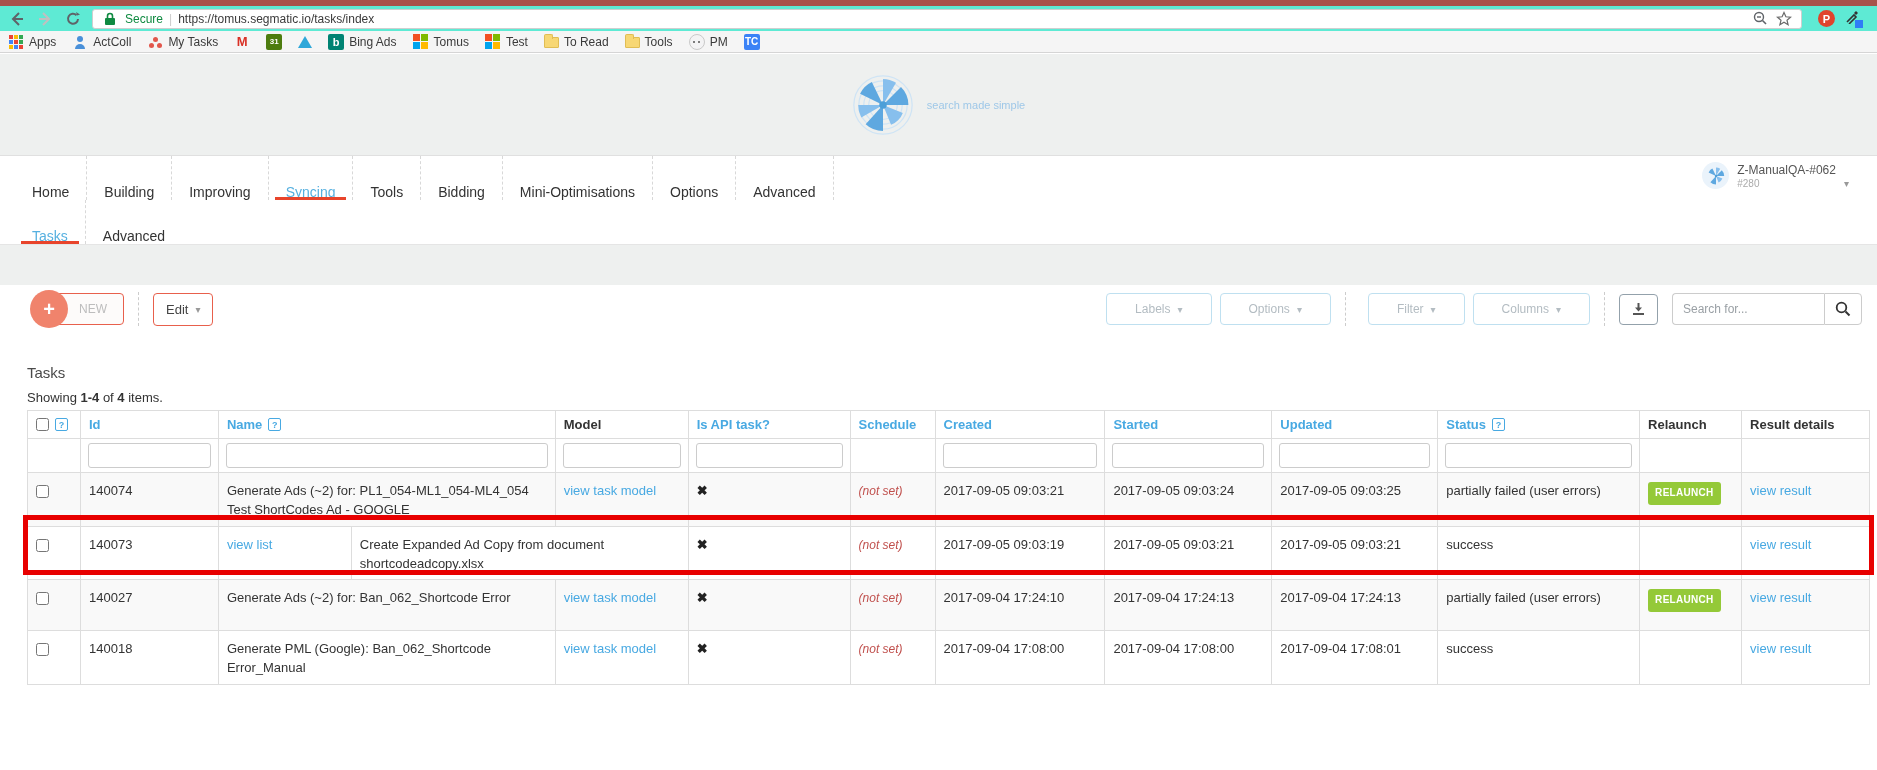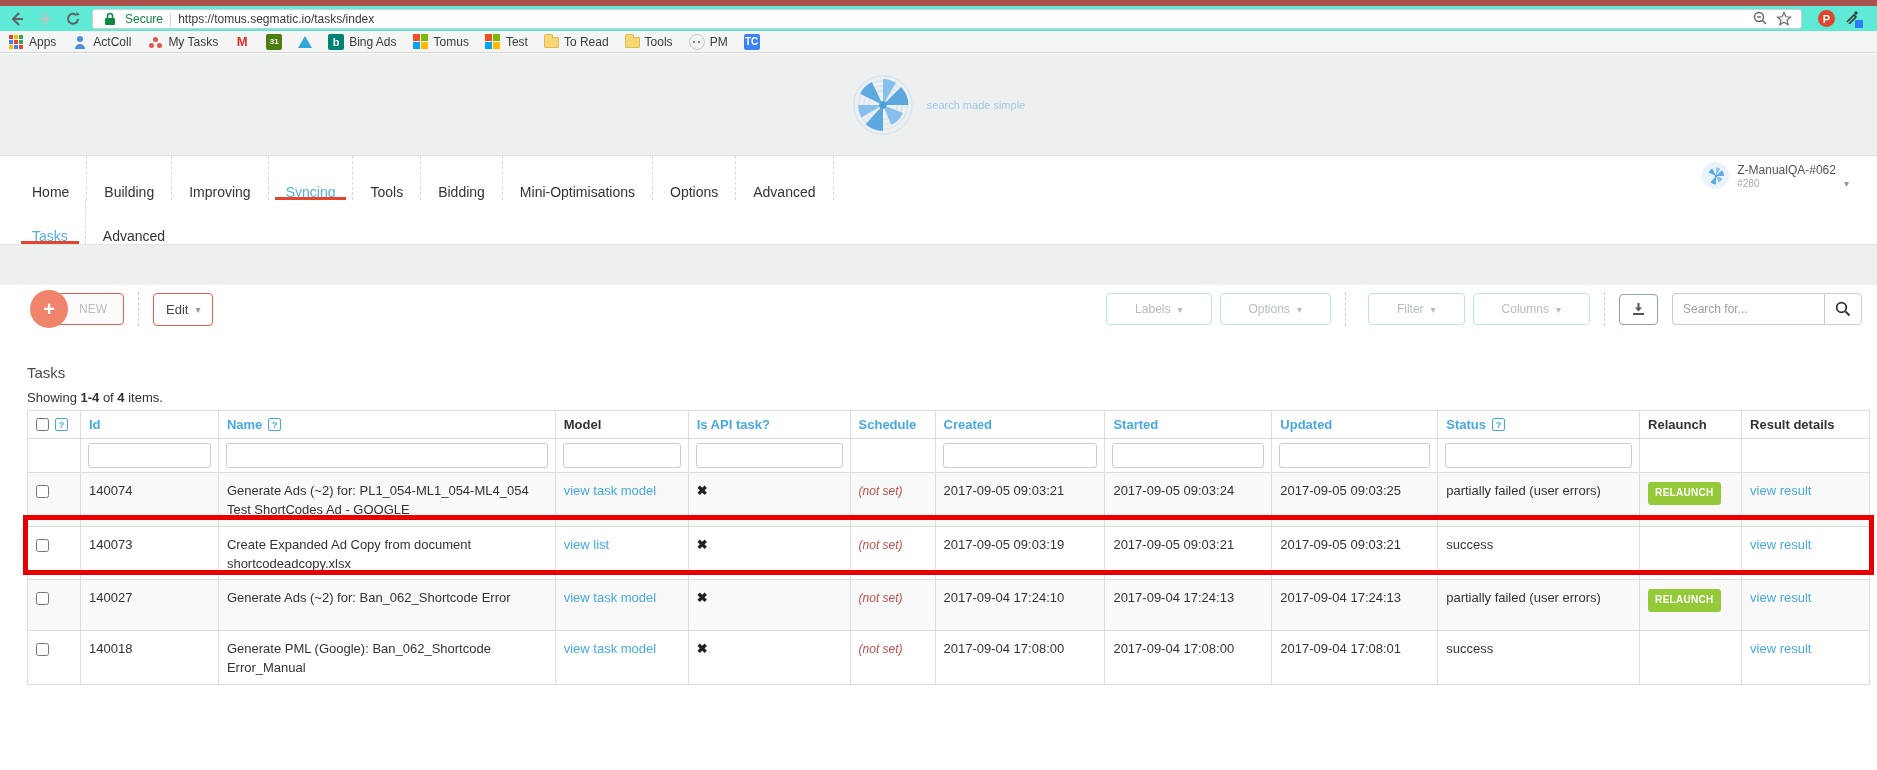--- a/index.html
+++ b/index.html
@@ -443,22 +443,22 @@
     <div class="td c7">2017-09-05 09:03:24</div>
     <div class="td c8">2017-09-05 09:03:25</div>
     <div class="td c9">partially failed (user errors)</div>
     <div class="td c10"><span class="badge">RELAUNCH</span></div>
     <div class="td c11"><span class="link">view result</span></div>
   </div>
 
   <div class="tr data-row">
     <div class="td c0"><input class="row-cb" type="checkbox" style=""></div>
     <div class="td c1">140073</div>
+    <div class="td c3"><span class="link">view list</span></div>
     <div class="td c2">Create Expanded Ad Copy from document shortcodeadcopy.xlsx</div>
-    <div class="td c3"><span class="link">view list</span></div>
     <div class="td c4"><span class="cross">✖</span></div>
     <div class="td c5"><span class="notset">(not set)</span></div>
     <div class="td c6">2017-09-05 09:03:19</div>
     <div class="td c7">2017-09-05 09:03:21</div>
     <div class="td c8">2017-09-05 09:03:21</div>
     <div class="td c9">success</div>
     <div class="td c10"></div>
     <div class="td c11"><span class="link">view result</span></div>
   </div>
 

